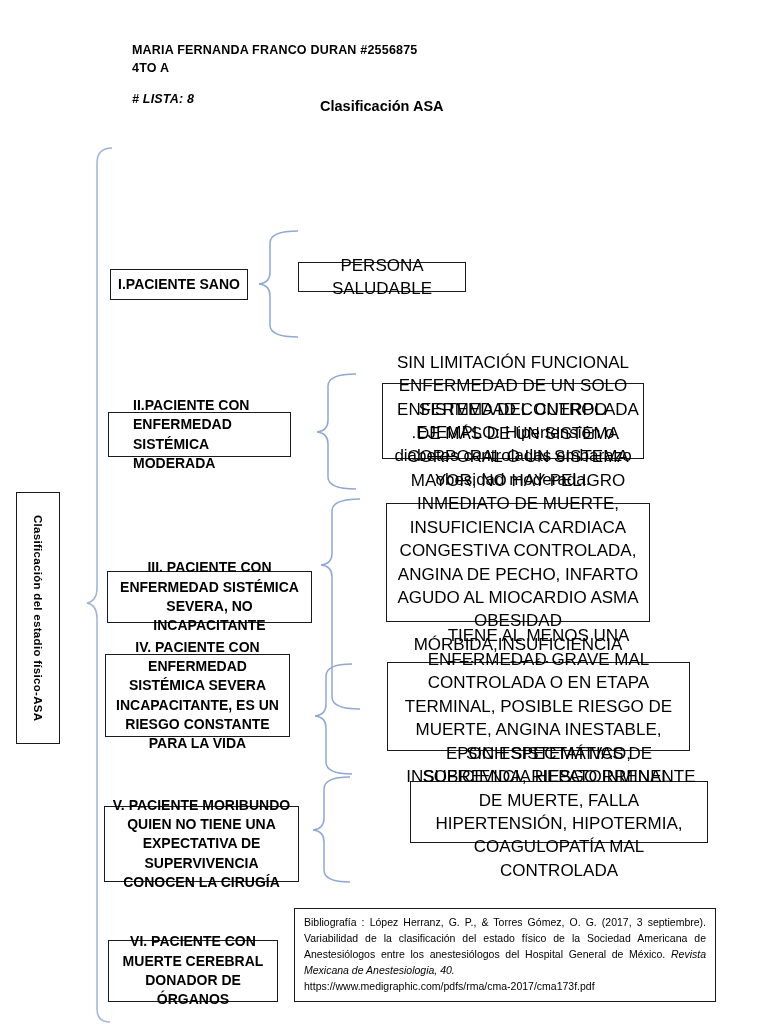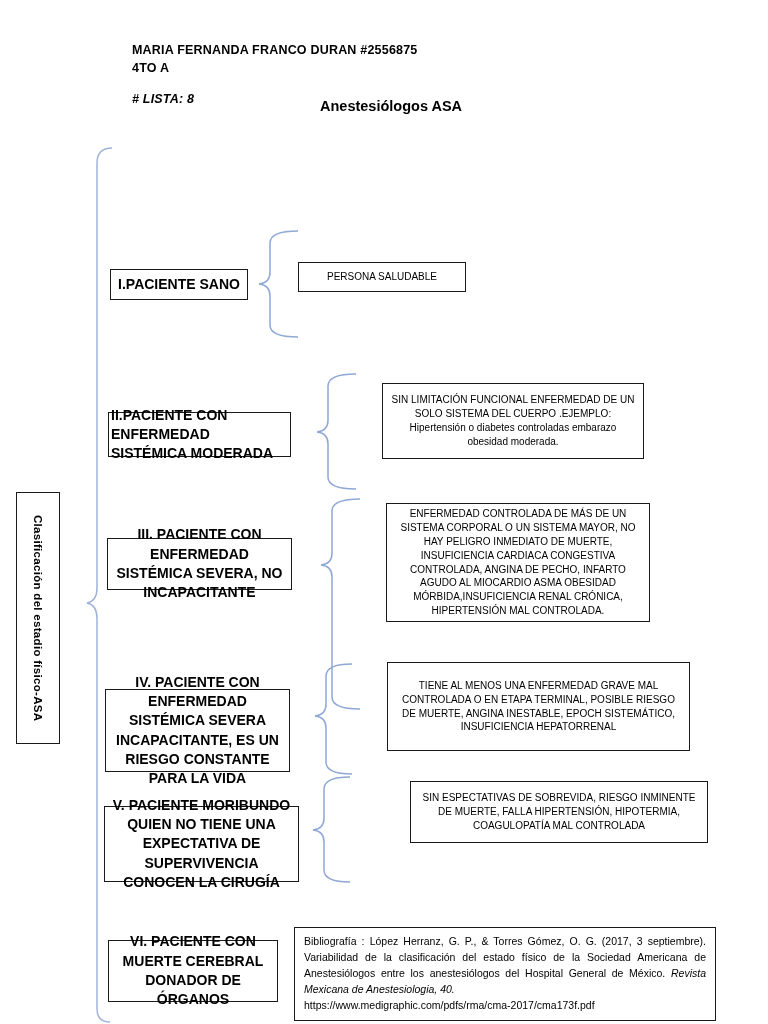--- a/index.html
+++ b/index.html
@@ -44,28 +44,28 @@
   
   .box {
     position: absolute;
     box-sizing: border-box;
     border: 1.4px solid #1a1a1a;
     background: #ffffff;
     display: flex;
     align-items: center;
     justify-content: center;
     padding: 3px 6px;
-    font-size: 10px;
+    font-size: 17px;
     line-height: 1.38;
     text-align: center;
   }
   .box.leftalign {
     justify-content: flex-start;
     text-align: left;
-    padding-left: 2px;
+    padding-left: 24px;
   }
   .box .txt { display: block; width: 100%; }
   .box.bold { font-weight: bold; font-size: 14px; }
 
   
   #asa-label {
     position: absolute;
     left: 16px;
     top: 492px;
     width: 44px;
@@ -101,21 +101,21 @@
   .brace-main {
     fill: none;
     stroke: #9fb3d9;
     stroke-width: 1.5;
   }
 
   
   #bib-box {
     position: absolute;
     left: 294px;
-    top: 927px;
+    top: 908px;
     width: 422px;
     height: 94px;
     box-sizing: border-box;
     border: 1.4px solid #1a1a1a;
     background: #ffffff;
     padding: 6px 9px 4px 9px;
     font-size: 10.5px;
     line-height: 1.52;
     text-align: justify;
   }
@@ -123,21 +123,21 @@
   #bib-box .url { text-align: left; display: block; }
 </style>
 </head>
 <body>
 
 <div id="page">
 
   <div class="hdr" id="hdr-name">MARIA FERNANDA FRANCO DURAN #2556875</div>
   <div class="hdr" id="hdr-grade">4TO A</div>
   <div class="hdr" id="hdr-list"># LISTA: 8</div>
-  <div id="doc-title">Anestesiólogos ASA</div>
+  <div id="doc-title">Clasificación ASA</div>
 
   <svg id="braces" viewBox="0 0 768 1024">
 
     <path class="brace-main" d="
       M 112 148
       Q 97 148 97 163
       L 97 588
       Q 97 601 87 603
       Q 97 605 97 618
       L 97 1009
@@ -200,28 +200,28 @@
     <span class="txt">PERSONA SALUDABLE</span>
   </div>
 
   <div class="box bold leftalign" style="left:108px; top:412px; width:183px; height:45px;">
     <span class="txt">II.PACIENTE CON ENFERMEDAD SISTÉMICA MODERADA</span>
   </div>
   <div class="box" style="left:382px; top:383px; width:262px; height:76px;">
     <span class="txt">SIN LIMITACIÓN FUNCIONAL ENFERMEDAD DE UN SOLO SISTEMA DEL CUERPO .EJEMPLO: Hipertensión o diabetes controladas embarazo obesidad moderada.</span>
   </div>
 
-  <div class="box bold" style="left:107px; top:538px; width:185px; height:52px;">
+  <div class="box bold" style="left:107px; top:571px; width:205px; height:52px;">
     <span class="txt">III. PACIENTE CON ENFERMEDAD SISTÉMICA SEVERA, NO INCAPACITANTE</span>
   </div>
   <div class="box" style="left:386px; top:503px; width:264px; height:119px;">
     <span class="txt">ENFERMEDAD CONTROLADA DE MÁS DE UN SISTEMA CORPORAL O UN SISTEMA MAYOR, NO HAY PELIGRO INMEDIATO DE MUERTE, INSUFICIENCIA CARDIACA CONGESTIVA CONTROLADA, ANGINA DE PECHO, INFARTO AGUDO AL MIOCARDIO ASMA OBESIDAD MÓRBIDA,INSUFICIENCIA RENAL CRÓNICA, HIPERTENSIÓN MAL CONTROLADA.</span>
   </div>
 
-  <div class="box bold" style="left:105px; top:689px; width:185px; height:83px;">
+  <div class="box bold" style="left:105px; top:654px; width:185px; height:83px;">
     <span class="txt">IV. PACIENTE CON ENFERMEDAD SISTÉMICA SEVERA INCAPACITANTE, ES UN RIESGO CONSTANTE PARA LA VIDA</span>
   </div>
   <div class="box" style="left:387px; top:662px; width:303px; height:89px;">
     <span class="txt">TIENE AL MENOS UNA ENFERMEDAD GRAVE MAL CONTROLADA O EN ETAPA TERMINAL, POSIBLE RIESGO DE MUERTE, ANGINA INESTABLE, EPOCH SISTEMÁTICO, INSUFICIENCIA HEPATORRENAL</span>
   </div>
 
   <div class="box bold" style="left:104px; top:806px; width:195px; height:76px;">
     <span class="txt">V. PACIENTE MORIBUNDO QUIEN NO TIENE UNA EXPECTATIVA DE SUPERVIVENCIA CONOCEN LA CIRUGÍA</span>
   </div>
   <div class="box" style="left:410px; top:781px; width:298px; height:62px;">

